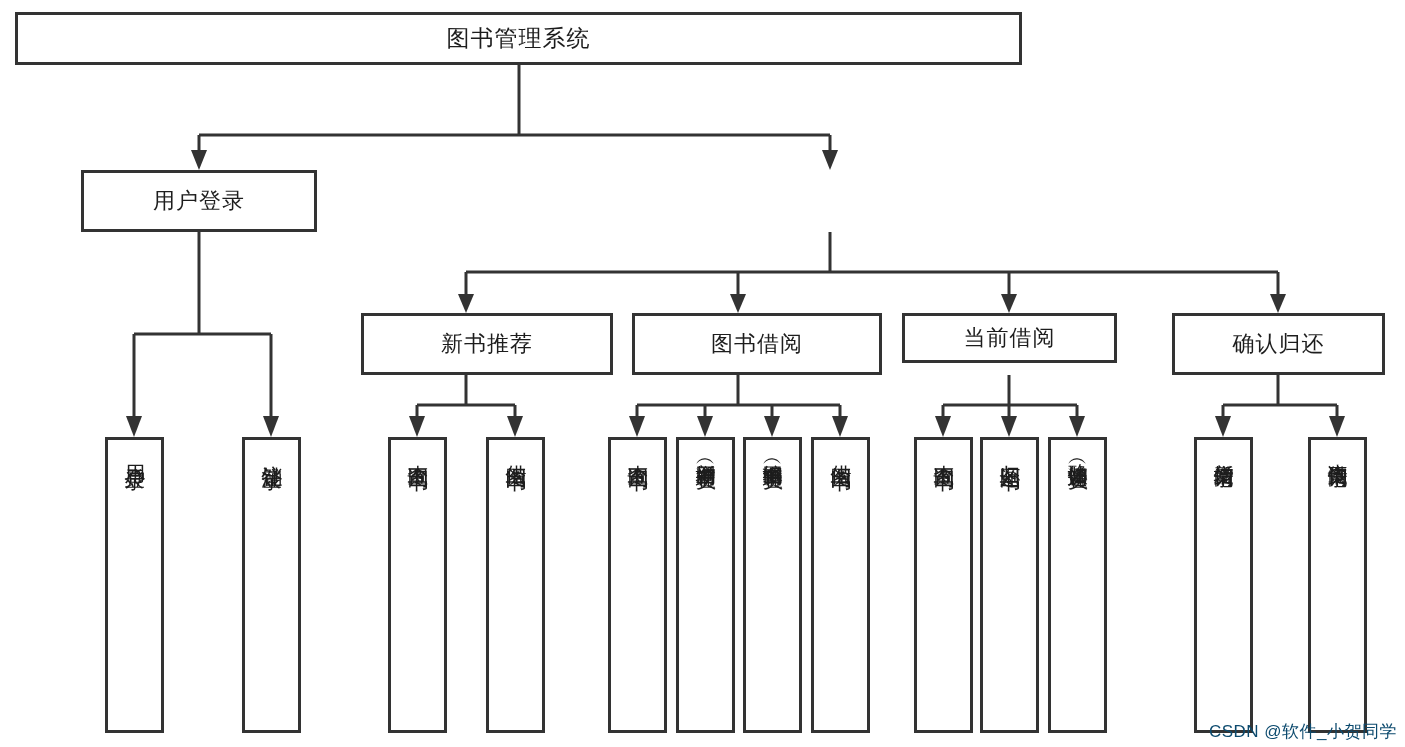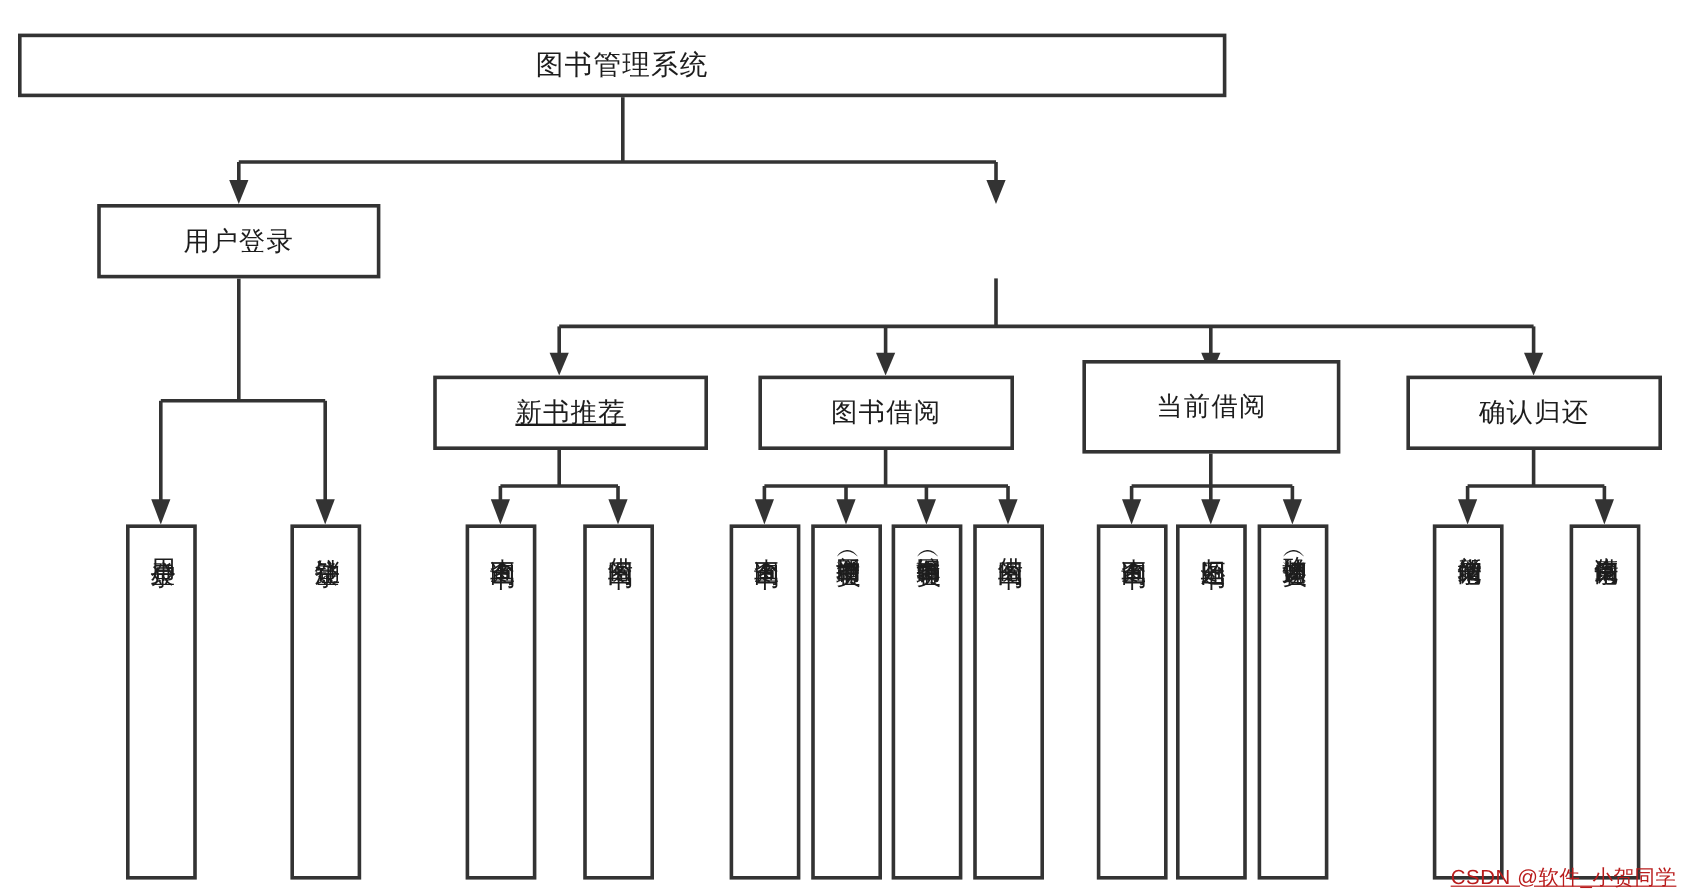--- a/index.html
+++ b/index.html
@@ -67,24 +67,23 @@
     stroke: #333333;
     stroke-width: 3;
     fill: none;
   }
   .conn-arrow { fill: #333333; }
   #watermark {
     position: absolute;
     right: 8px;
     bottom: 4px;
     font-size: 17px;
-    color: #b91c1c;
+    color: #0c4a6e;
     letter-spacing: 0.5px;
     white-space: nowrap;
-    text-decoration: underline;
   }
 </style>
 </head>
 <body>
 
 <div id="diagram-root">
 
   <svg class="connectors" viewBox="0 0 1405 747">
 
     <path class="conn-line" d="M 519 65 L 519 135"></path>
@@ -143,35 +142,35 @@
     <polygon class="conn-arrow" points="1069,416 1085,416 1077,437"></polygon>
 
     <path class="conn-line" d="M 1278 375 L 1278 405"></path>
     <path class="conn-line" d="M 1223 405 L 1337 405"></path>
     <path class="conn-line" d="M 1223 405 L 1223 418"></path>
     <polygon class="conn-arrow" points="1215,416 1231,416 1223,437"></polygon>
     <path class="conn-line" d="M 1337 405 L 1337 418"></path>
     <polygon class="conn-arrow" points="1329,416 1345,416 1337,437"></polygon>
   </svg>
 
-  <div class="node root" style="left:15px; top:12px; width:1007px; height:53px;margin-top:16px;">
+  <div class="node root" style="left:15px; top:12px; width:1007px; height:53px;">
     <span class="node-label">图书管理系统</span>
   </div>
 
   <div class="node" style="left:81px; top:170px; width:236px; height:62px;">
     <span class="node-label">用户登录</span>
   </div>
 
-  <div class="node" style="left:361px; top:313px; width:229px; height:62px;text-decoration:underline;">
+  <div class="node" style="left:361px; top:313px; width:252px; height:62px;">
     <span class="node-label">新书推荐</span>
   </div>
-  <div class="node" style="left:632px; top:313px; width:213px; height:62px;">
+  <div class="node" style="left:632px; top:313px; width:250px; height:62px;">
     <span class="node-label">图书借阅</span>
   </div>
-  <div class="node" style="left:902px; top:300px; width:215px; height:78px;">
+  <div class="node" style="left:902px; top:313px; width:215px; height:50px;">
     <span class="node-label">当前借阅</span>
   </div>
   <div class="node" style="left:1172px; top:313px; width:213px; height:62px;">
     <span class="node-label">确认归还</span>
   </div>
 
   <div class="node leaf" style="left:105px; top:437px; width:59px; height:296px;">
     <span class="node-label">用户登录</span>
   </div>
   <div class="node leaf" style="left:242px; top:437px; width:59px; height:296px;">

